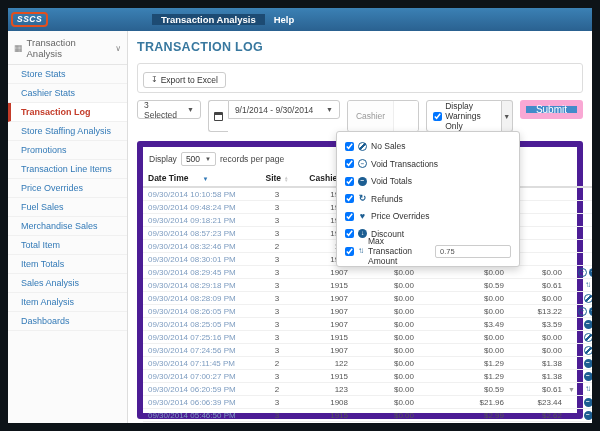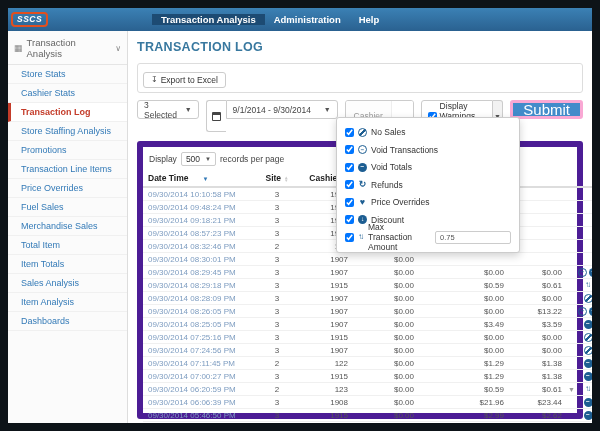--- a/index.html
+++ b/index.html
@@ -40,25 +40,25 @@
   .date-group { display:flex; align-items:stretch; }
   .cal-addon { border:1px solid #ccc; border-right:0; border-radius:3px 0 0 3px; background:#fff; display:flex; align-items:center; padding:0 5px; }
   .cal-icon { width:9px; height:9px; border:1px solid #444; border-top:3px solid #444; border-radius:1px; display:inline-block; }
   .date-btn { border-radius:0 3px 3px 0; width:112px; }
   .cashier-group { display:flex; align-items:stretch; border:1px solid #ccc; border-radius:3px; background:#fff; overflow:hidden; }
   .cashier-label { color:#999; padding:0 8px; display:flex; align-items:center; background:#fdfdfd; border-right:1px solid #eee; }
   .cashier-input { border:0; outline:0; width:58px; font-size:8.5px; padding:0 4px; }
   .warn-group { display:flex; align-items:stretch; margin-left:auto; }
   .warn-box { border:1px solid #ccc; border-radius:3px 0 0 3px; background:#fff; display:flex; align-items:center; gap:3px; padding:0 6px; color:#333; }
   .warn-toggle { border:1px solid #ccc; border-left:0; border-radius:0 3px 3px 0; background:#f2f2f2; width:17px; display:flex; align-items:center; justify-content:center; color:#555; font-size:7px; cursor:pointer; }
-  .btn-submit { border:3px solid #f9a8d4; background:#428bca; color:#fff; font-size:15px; border-radius:3px; padding:0 10px; height:19px; display:flex; align-items:center; cursor:pointer; }
+  .btn-submit { border:6px solid #f9a8d4; background:#428bca; color:#fff; font-size:10px; border-radius:3px; padding:0 10px; height:19px; display:flex; align-items:center; cursor:pointer; }
   input[type=checkbox] { width:9px; height:9px; margin:0; }
 
   
-  .dd-panel { position:absolute; top:17px; right:63px; width:184px; background:#fff; border:1px solid #ccc; border-radius:3px; box-shadow:0 3px 8px rgba(0,0,0,0.18); z-index:50; padding:5px 8px 6px 8px; }
+  .dd-panel { position:absolute; top:31px; right:63px; width:184px; background:#fff; border:1px solid #ccc; border-radius:3px; box-shadow:0 3px 8px rgba(0,0,0,0.18); z-index:50; padding:5px 8px 6px 8px; }
   .dd-item { display:flex; align-items:center; gap:4px; height:17.5px; font-size:8.5px; color:#333; }
   .dd-input { width:76px; height:13px; border:1px solid #ccc; border-radius:2px; font-size:7.5px; padding:0 4px; color:#555; margin-left:2px; }
 
   
   .ic { display:inline-flex; align-items:center; justify-content:center; width:9px; height:9px; border-radius:50%; font-size:7px; line-height:1; flex:0 0 auto; }
   .ic-fill { background:#1d5e92; color:#fff; font-weight:bold; font-size:6.5px; }
   .ic-out { border:1px solid #1d5e92; color:#1d5e92; font-weight:bold; font-size:6px; }
   .ic-ban { border:1px solid #1d5e92; background:linear-gradient(135deg, transparent 40%, #1d5e92 40%, #1d5e92 60%, transparent 60%); }
   .ic-txt { color:#1d5e92; font-size:9px; font-weight:bold; border-radius:0; }
   .ic-arrows { color:#1d5e92; font-size:8px; font-weight:bold; letter-spacing:-2px; border-radius:0; width:auto; padding-right:2px; }
@@ -91,21 +91,20 @@
 
 <div class="frame">
   <div class="app">
 
     <div class="navbar">
       <div class="brand-area">
         <span class="logo">SSCS</span>
       </div>
       <div style="display:flex">
           <div class="nav-item active">Transaction Analysis</div>
-          <div class="nav-item">Administration</div>
           <div class="nav-item">Help</div>
         </div>
     </div>
 
     <div class="body">
 
       <div class="sidebar">
         <div class="side-header">
           <span class="grid">▦</span>
           <span>Transaction Analysis</span>

